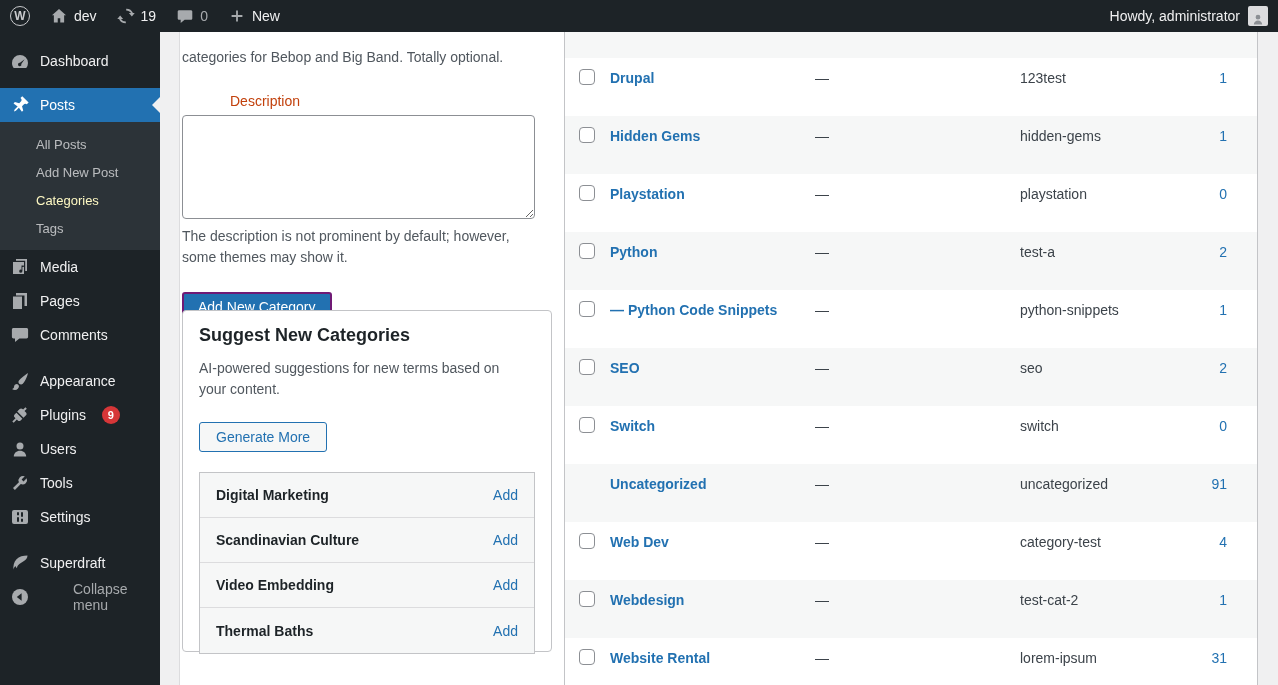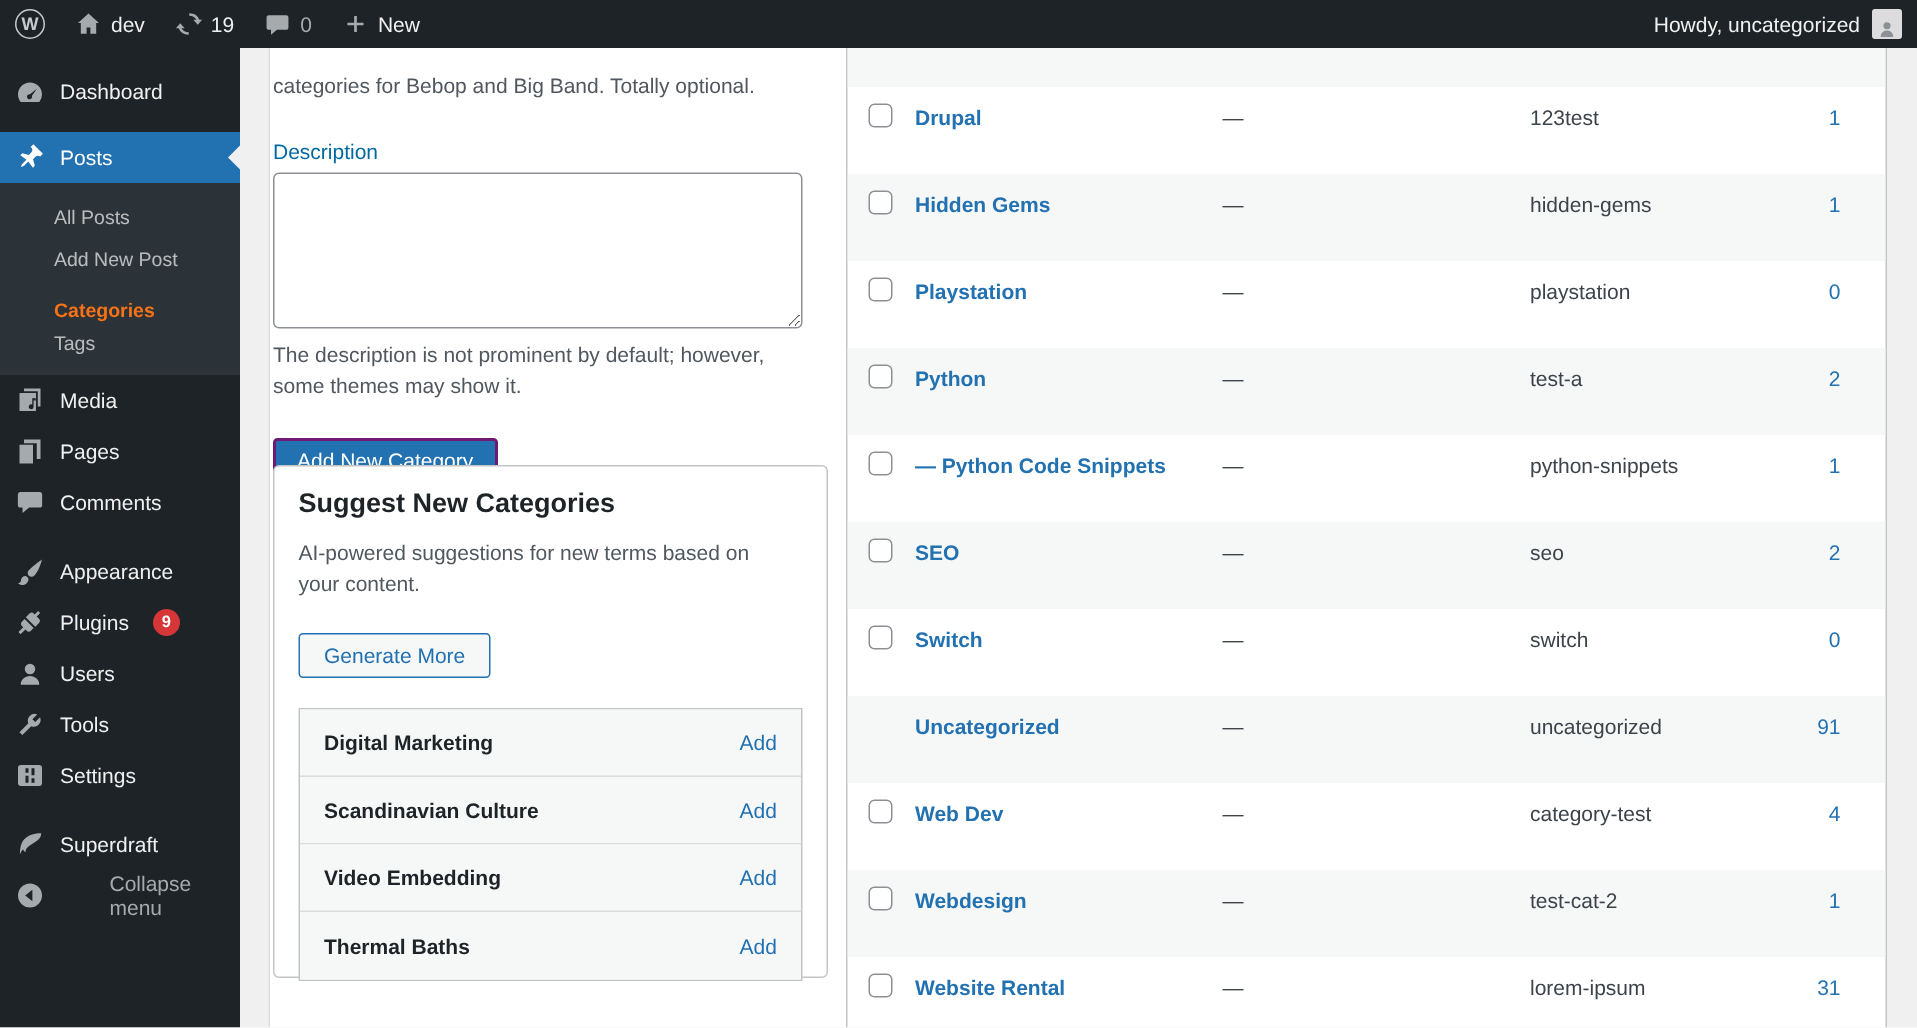--- a/index.html
+++ b/index.html
@@ -55,37 +55,37 @@
     border:8px solid transparent; border-right-color:#f0f0f1;
   }
   .menu-item.dim { color:#a7aaad;gap:43px; }
   .menu-sep { height:10px; }
   .menu-sep2 { height:12px; }
   .submenu { background:#2c3338; padding:8px 0; }
   .submenu-item {
     height:28px; display:flex; align-items:center; padding-left:36px;
     font-size:13px; color:rgba(240,240,241,.72); cursor:pointer;
   }
-  .submenu-item.current { color:#f97316; font-weight:700;align-items:flex-end; }
+  .submenu-item.current { color:#fef9c3; font-weight:400; }
   .badge {
     min-width:18px; height:18px; border-radius:9px; background:#d63638; color:#fff;
     font-size:11px; font-weight:600; display:inline-flex; align-items:center;
     justify-content:center; padding:0 5px; margin-left:6px;
   }
 
   
   .content-bg {
     position:absolute; top:32px; left:179px; width:1079px; height:653px;
     background:#fff; border-left:1px solid #dcdcde;
   }
 
   
   .form-col { position:absolute; top:44px; left:182px; width:370px; }
   .help-tail { color:#50575e; font-size:14px; line-height:1.5; margin-top:3px; }
-  .field-label { display:block; color:#0369a1; font-size:14px; margin-top:25px; margin-bottom:6px; }
+  .field-label { display:block; color:#c2410c; font-size:14px; margin-top:25px; margin-bottom:6px;margin-left:48px; }
   .desc-textarea {
     width:353px; height:104px; border:1px solid #8c8f94; border-radius:4px;
     background:#fff; resize:both; font-family:"Liberation Sans", sans-serif;
     font-size:14px; padding:6px 8px; color:#2c3338;
   }
   .field-help { color:#50575e; font-size:14px; line-height:1.5; margin-top:4px; width:362px; }
   .btn-primary {
     margin-top:24px; display:inline-block; background:#2271b1; color:#fff;
     border:2px solid #701a75; border-radius:3px; font-size:14px;
     padding:5px 14px; height:28px; line-height:16px; cursor:pointer;
@@ -173,21 +173,21 @@
     <div class="ab-item">
       <span class="ab-icon">
         <svg viewBox="0 0 20 20">
             <path d="M9 4h2v5h5v2h-5v5H9v-5H4V9h5z"></path>
           </svg>
       </span>
       <span>New</span>
     </div>
   </div>
   <div class="ab-right">
-    <span>Howdy, uncategorized</span>
+    <span>Howdy, administrator</span>
     <span class="avatar">
       <svg viewBox="0 0 20 20">
           <path d="M10 4a3.4 3.4 0 1 1 0 6.8A3.4 3.4 0 0 1 10 4zm-6 14c0-3.6 2.7-6 6-6s6 2.4 6 6z"></path>
         </svg>
     </span>
   </div>
 </div>
 
 <div class="sidebar">
   <div class="menu-item">

